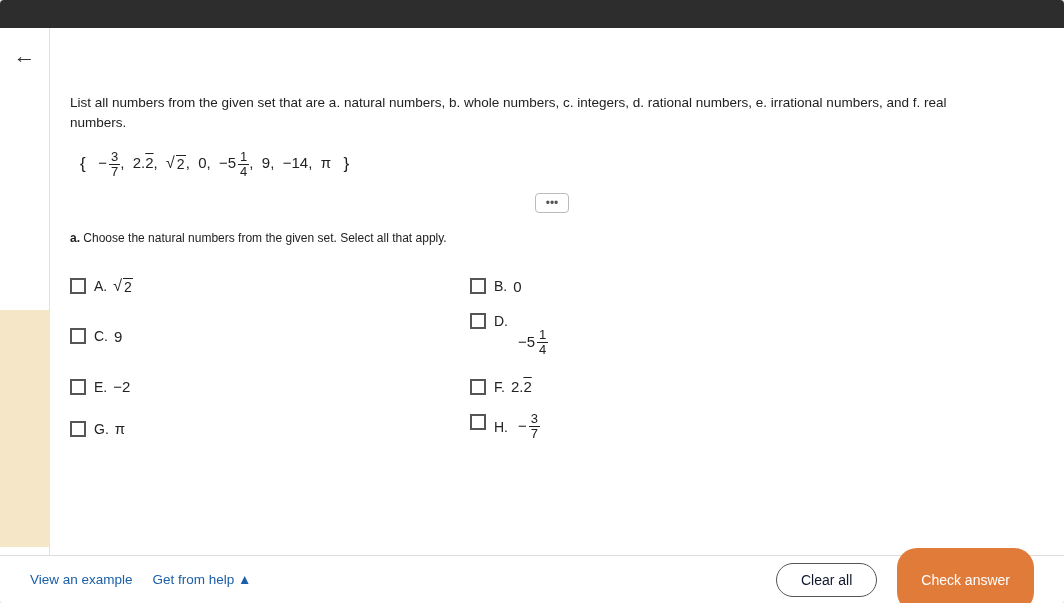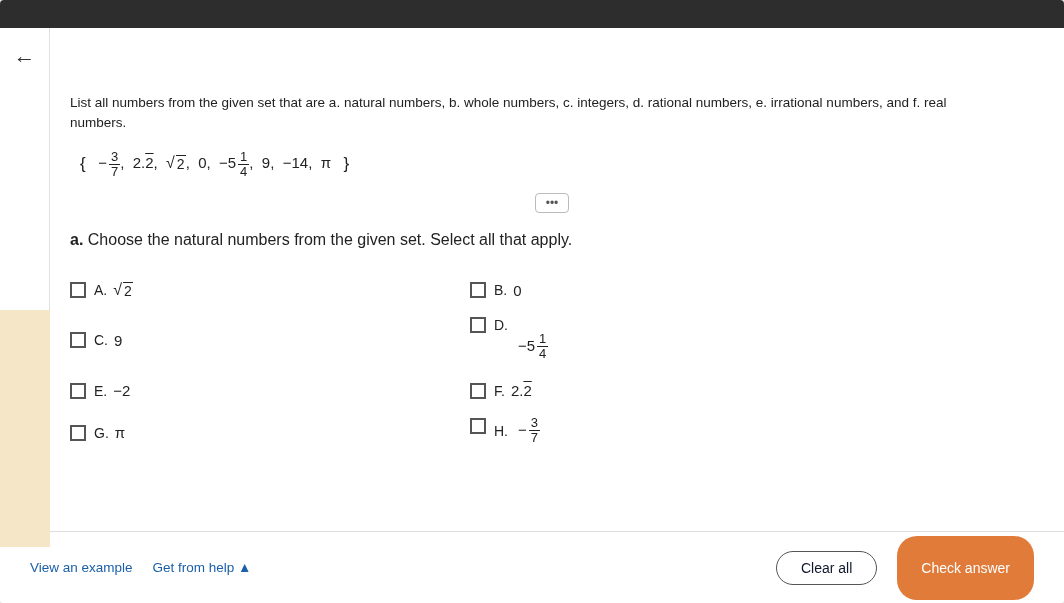--- a/index.html
+++ b/index.html
@@ -82,21 +82,21 @@
     .dots-btn {
       background: #fff;
       border: 1px solid #bbb;
       border-radius: 4px;
       padding: 2px 10px;
       font-size: 12px;
       color: #555;
       cursor: pointer;
     }
     .sub-question {
-      font-size: 16px;
+      font-size: 12px;
       color: #222;
       margin-bottom: 20px;
       font-weight: normal;
     }
     .sub-question b {
       font-weight: bold;
     }
     .options-grid {
       display: grid;
       grid-template-columns: 1fr 1fr;
@@ -148,21 +148,21 @@
       font-size: 13px;
     }
     .fraction .den {
       padding: 0 2px;
       font-size: 13px;
     }
     .overline {
       text-decoration: overline;
     }
     .bottom-bar {
-      height: 72px;
+      height: 48px;
       background: #fff;
       border-top: 1px solid #ddd;
       display: flex;
       align-items: center;
       padding: 0 30px;
       gap: 20px;
       flex-shrink: 0;
     }
     .bottom-link {
       font-size: 13.5px;

